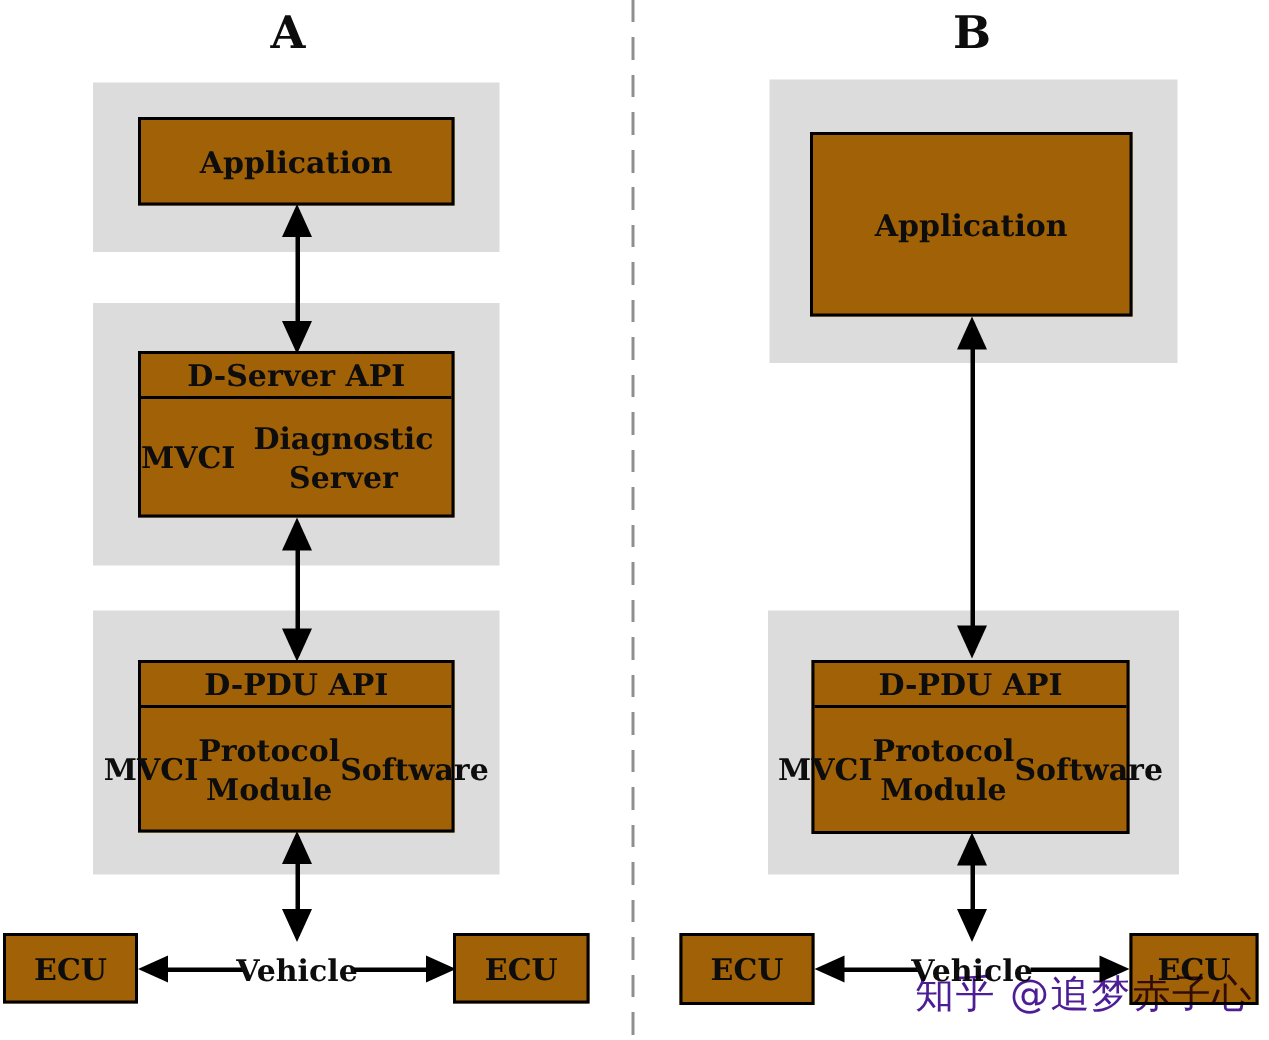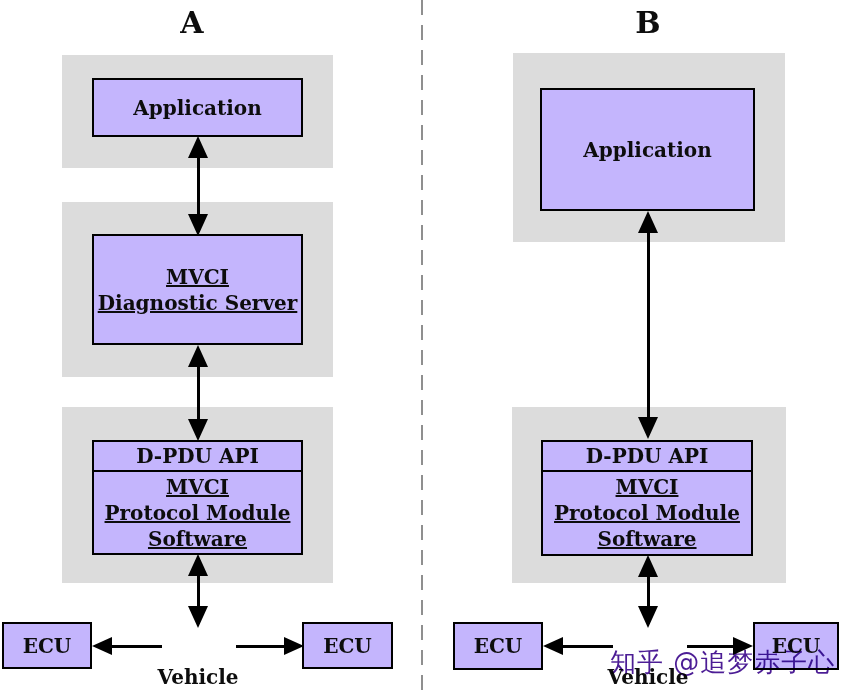--- a/index.html
+++ b/index.html
@@ -10,32 +10,32 @@
   .divider {
     position:absolute; left:421px; top:0; width:2px; height:693px;
     background:repeating-linear-gradient(to bottom,#8f8f8f 0px,#8f8f8f 15px,transparent 15px,transparent 25px);
   }
   .side-title {
     position:absolute; top:5px; width:60px; text-align:center;
     font-size:30px; font-weight:bold; color:#0d0d0d;
   }
   .gray { position:absolute; background:#dcdcdc; }
   .box {
-    position:absolute; background:#c4b5fd; border:2.5px solid #000;
+    position:absolute; background:#a16207; border:2.5px solid #000;
     box-sizing:border-box; display:flex; align-items:center; justify-content:center;
     font-weight:bold; font-size:20px; color:#0d0d0d; text-align:center;
   }
   .stack { flex-direction:column; align-items:stretch; justify-content:flex-start; }
   .box-header {
     height:28px; flex:0 0 28px; border-bottom:2.5px solid #000;
     display:flex; align-items:center; justify-content:center;
   }
   .box-body {
-    flex:1 1 auto; display:flex; flex-direction:column;
-    align-items:center; justify-content:center; line-height:26px;text-decoration:underline;
+    flex:1 1 auto; display:flex; flex-direction:row;
+    align-items:center; justify-content:center; line-height:26px;
   }
   
   .varr { position:absolute; width:22px; }
   .varr .shaft { position:absolute; left:9.5px; top:4px; bottom:4px; width:3px; background:#000; }
   .varr::before {
     content:""; position:absolute; top:0; left:1px;
     border-left:10px solid transparent; border-right:10px solid transparent;
     border-bottom:22px solid #000;
   }
   .varr::after {
@@ -52,21 +52,21 @@
     content:""; position:absolute; left:0; top:0;
     border-top:9px solid transparent; border-bottom:9px solid transparent;
     border-right:20px solid #000;
   }
   .harr.right::after {
     content:""; position:absolute; right:0; top:0;
     border-top:9px solid transparent; border-bottom:9px solid transparent;
     border-left:20px solid #000;
   }
   .vehicle {
-    position:absolute; top:664px; width:100px; text-align:center;
+    position:absolute; top:634px; width:100px; text-align:center;
     font-weight:bold; font-size:20px; color:#0d0d0d; line-height:26px;
   }
   .watermark {
     position:absolute; left:610px; top:645px; white-space:nowrap;
     font-family:"DejaVu Sans","Liberation Sans",sans-serif;
     font-size:26px; letter-spacing:1px; color:#4c1d95;
     mix-blend-mode:multiply; z-index:5;
   }
 </style>
 </head>
@@ -84,20 +84,21 @@
 
   <div class="box" style="left:92px;top:78px;width:211px;height:59px">
     <span>Application</span>
   </div>
 
   <div class="varr" style="left:187px;top:136px;height:100px">
       <div class="shaft"></div>
     </div>
 
   <div class="box stack" style="left:92px;top:234px;width:211px;height:111px">
+    <div class="box-header">D-Server API</div>
     <div class="box-body">
       <div>MVCI</div>
       <div>Diagnostic Server</div>
     </div>
   </div>
 
   <div class="varr" style="left:187px;top:345px;height:96px">
       <div class="shaft"></div>
     </div>
 

